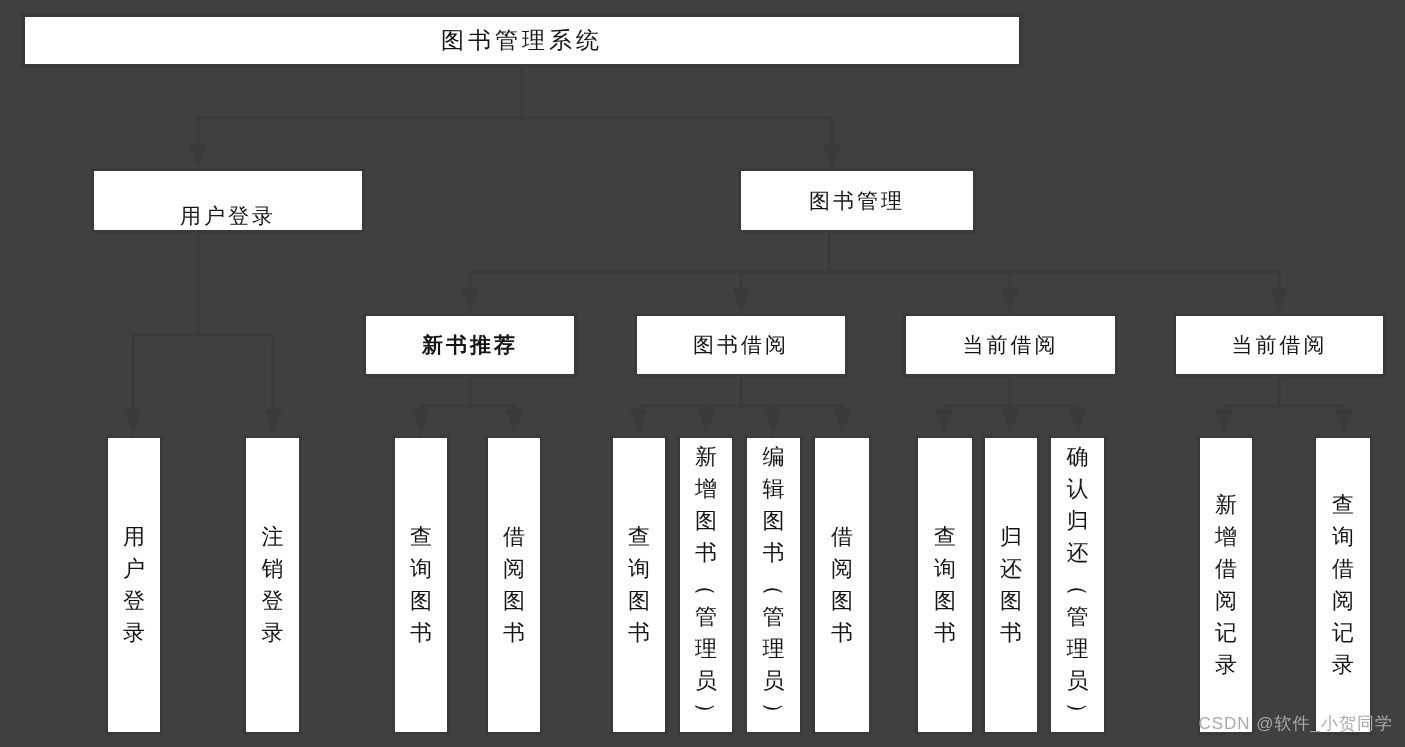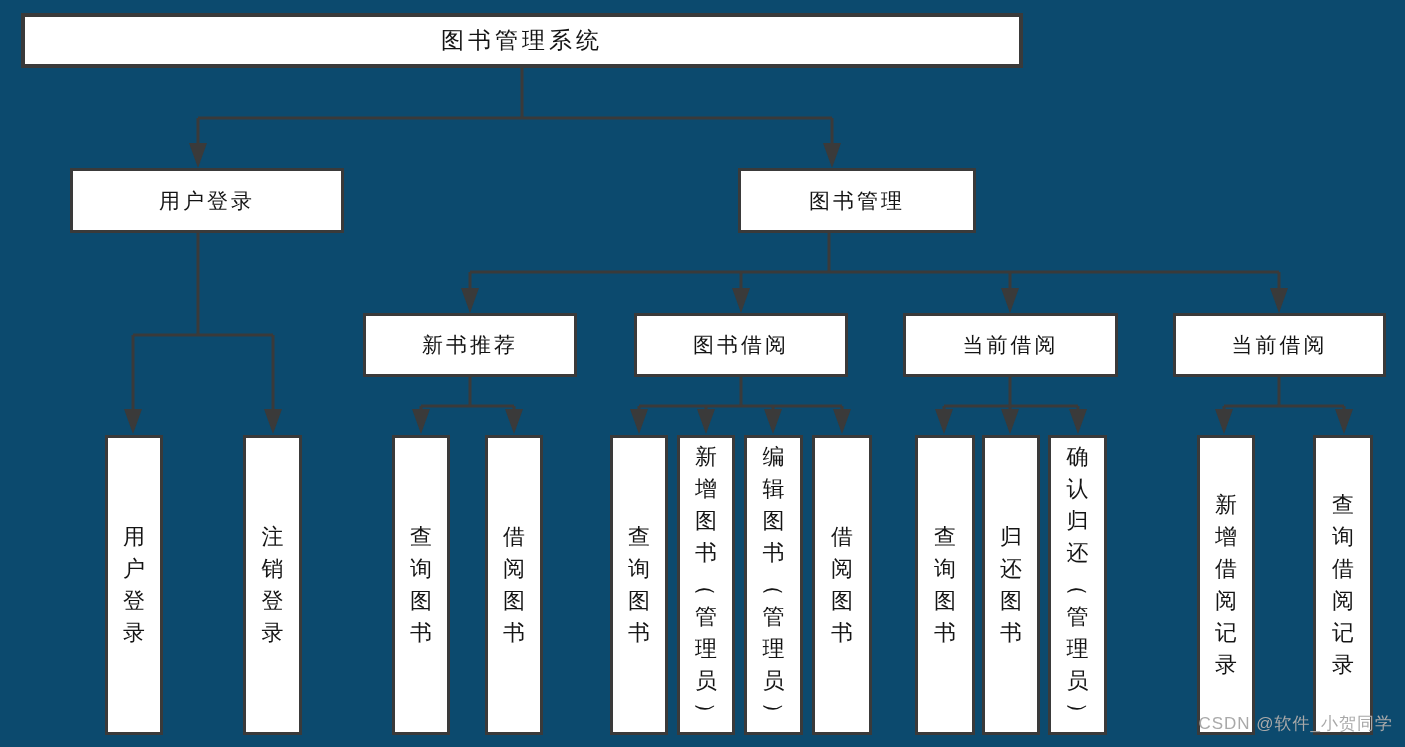--- a/index.html
+++ b/index.html
@@ -4,21 +4,21 @@
 <style>
   html, body {
     margin: 0;
     padding: 0;
     background: #ffffff;
   }
   #canvas {
     position: relative;
     width: 1405px;
     height: 747px;
-    background: #0c4a6e;
+    background: #404040;
     overflow: hidden;
     font-family: "Liberation Sans", "DejaVu Sans", sans-serif;
   }
   #wires {
     position: absolute;
     left: 0; top: 0;
     width: 1405px;
     height: 747px;
   }
   .node {
@@ -118,28 +118,28 @@
       <path d="M1279 377 V406 M1224 406 H1344 M1224 406 V410 M1344 406 V410"></path>
       <polygon points="1215,409 1233,409 1224,434" fill="#3a3a3a" stroke="none"></polygon>
       <polygon points="1335,409 1353,409 1344,434" fill="#3a3a3a" stroke="none"></polygon>
     </g>
   </svg>
 
   <div class="node root-node" style="left:21px; top:13px; width:1002px; height:55px;">
     <span>图书管理系统</span>
   </div>
 
-  <div class="node branch-node" style="left:70px; top:168px; width:274px; height:65px;">
+  <div class="node branch-node" style="left:91px; top:168px; width:274px; height:65px;align-items:flex-end;">
     <span>用户登录</span>
   </div>
   <div class="node branch-node" style="left:710px; top:168px; width:238px; height:65px;margin-left:28px;">
     <span>图书管理</span>
   </div>
 
-  <div class="node group-node" style="left:363px; top:313px; width:214px; height:64px;">
+  <div class="node group-node" style="left:363px; top:313px; width:214px; height:64px;font-weight:bold;">
     <span>新书推荐</span>
   </div>
   <div class="node group-node" style="left:634px; top:313px; width:214px; height:64px;">
     <span>图书借阅</span>
   </div>
   <div class="node group-node" style="left:903px; top:313px; width:215px; height:64px;">
     <span>当前借阅</span>
   </div>
   <div class="node group-node" style="left:1173px; top:313px; width:213px; height:64px;">
     <span>当前借阅</span>

